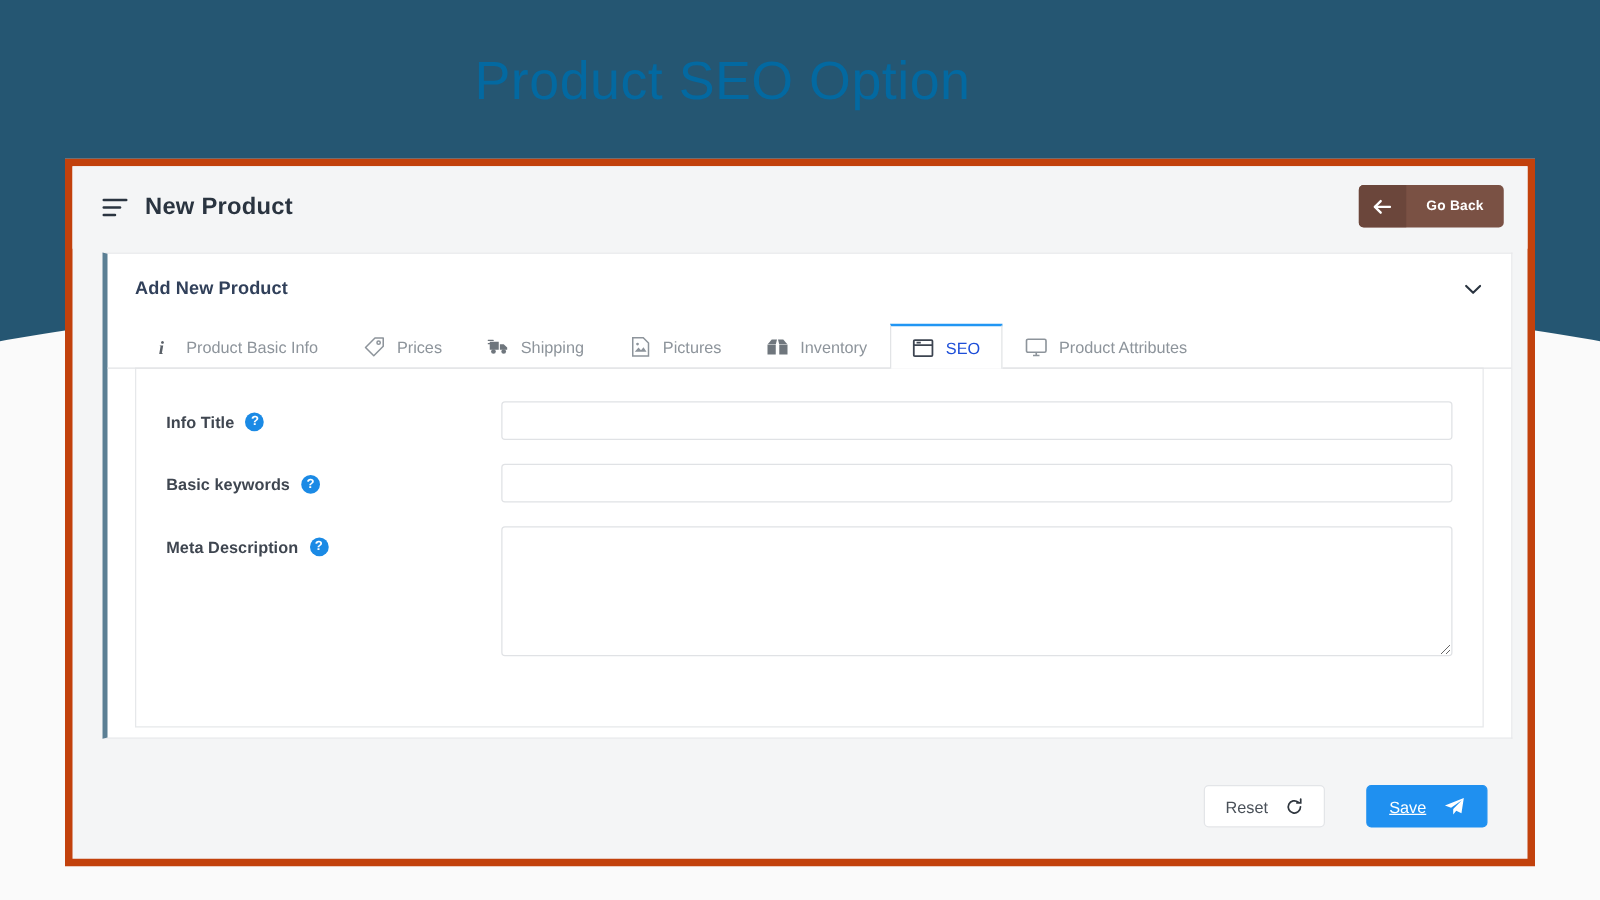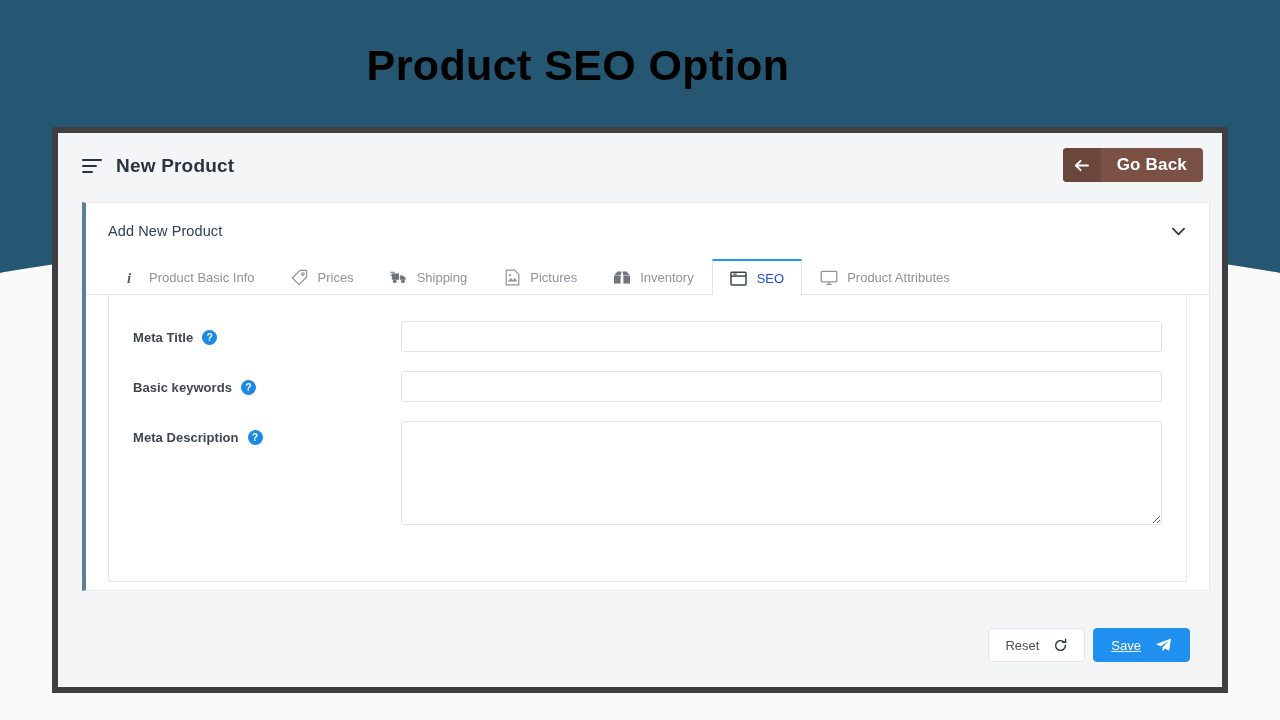--- a/index.html
+++ b/index.html
@@ -19,32 +19,32 @@
     position: absolute; left: -180px; top: 228px;
     width: 1640px; height: 560px;
     background: #fafafa;
     border-radius: 50% 50% 0 0 / 120px 120px 0 0;
   }
 
   
   #slide-title {
     position: absolute; left: 0; top: 36px; width: 1156px;
     text-align: center;
-    color: #000000;
+    color: #0369a1;
     font-size: 43px;
-    font-weight: 700;
+    font-weight: 400;
     letter-spacing: .4px;
     line-height: 58px;
   }
 
   
   #app-frame {
     position: absolute; left: 52px; top: 127px;
     width: 1176px; height: 566px;
-    border: 6px solid #404040;
+    border: 6px solid #c2410c;
     background: #f4f5f6;
   }
 
   
   #app-header {
     height: 66px; width: 100%;
     background: #f4f5f6;
     display: flex; align-items: center;
     padding: 0 24px 0 24px;
     position: relative;
@@ -66,38 +66,38 @@
     background: #7a5144; border-radius: 4px; overflow: hidden;
     cursor: pointer; border: none;
   }
   #go-back-btn .gb-icon {
     width: 38px; background: #6b463b;
     display: flex; align-items: center; justify-content: center;
   }
   #go-back-btn .gb-icon svg { width: 15px; height: 13px; }
   #go-back-btn .gb-label {
     display: flex; align-items: center; padding: 0 16px;
-    color: #ffffff; font-size: 17px; font-weight: bold; letter-spacing: .2px;
+    color: #ffffff; font-size: 11px; font-weight: bold; letter-spacing: .2px;
     white-space: nowrap;
   }
 
   
   #panel {
     margin: 3px 12px 0 24px;
     background: #ffffff;
     border: 1px solid #e6e8ea;
     border-left: 4px solid #5b7f94;
     height: 389px;
     position: relative;
   }
   #panel-head {
     height: 56px; display: flex; align-items: center;
     padding: 0 22px 0 22px; position: relative;
   }
-  #panel-title { font-size: 14.5px; font-weight: normal; color: #31405a; letter-spacing: .1px; }
+  #panel-title { font-size: 14.5px; font-weight: bold; color: #31405a; letter-spacing: .1px; }
   #panel-collapse {
     position: absolute; right: 20px; top: 17px;
     width: 22px; height: 22px; cursor: pointer;
     display: flex; align-items: center; justify-content: center;
   }
   #panel-collapse svg { width: 13px; height: 9px; }
 
   
   #tabs {
     display: flex; align-items: flex-end;
@@ -159,21 +159,21 @@
     border: 1px solid #e0e2e5; border-radius: 3px;
     background: #ffffff; padding: 8px 10px;
     font-size: 13px; font-family: "Liberation Sans", sans-serif;
     color: #333; outline: none; resize: both; display: block;
   }
 
   
   #app-footer {
     position: absolute; left: 0; right: 0; bottom: 0;
     height: 84px; display: flex; align-items: center; justify-content: flex-end;
-    padding-right: 32px; gap: 8px;
+    padding-right: 32px; gap: 33px;
   }
   .btn {
     display: flex; align-items: center; gap: 14px;
     height: 34px; padding: 0 16px; border-radius: 4px;
     font-size: 13px; cursor: pointer; border: 1px solid transparent;
     font-family: "Liberation Sans", sans-serif;
   }
   #reset-btn { background: #ffffff; border-color: #e3e5e8; color: #4a5159; }
   #save-btn { background: #1f90f0; color: #ffffff; border-color: #1f90f0; padding: 0 17px; text-decoration: underline; }
   .btn svg { display: block; flex: none; }
@@ -296,21 +296,21 @@
         </span>
         <span>Product Attributes</span>
       </div>
 
     </div>
 
     <div id="form-box">
 
       <div class="form-row">
         <div class="form-label">
-          <span>Meta Title</span>
+          <span>Info Title</span>
           <span class="help-icon">?</span>
         </div>
         <div class="field">
           <input type="text" value="" placeholder="" style="">
         </div>
       </div>
 
       <div class="form-row">
         <div class="form-label">
           <span>Basic keywords</span>

